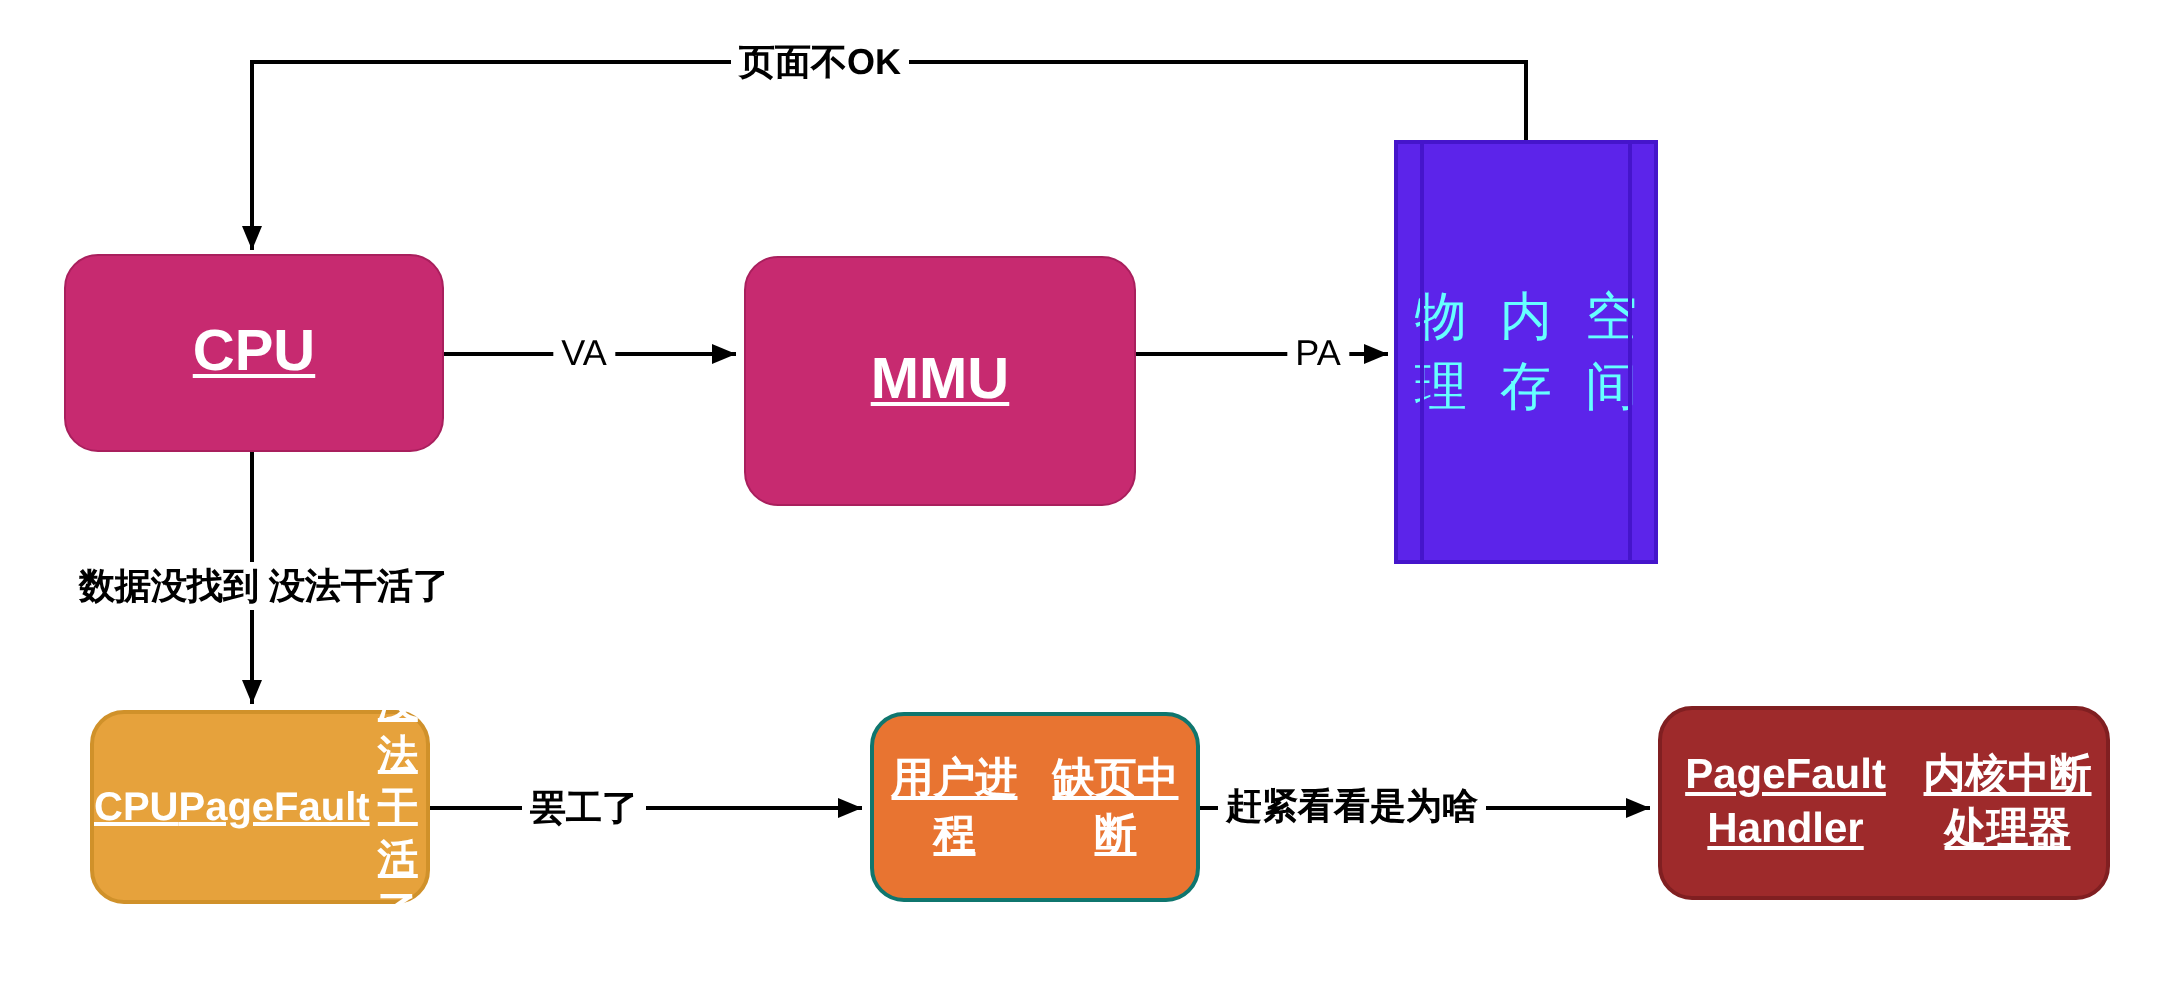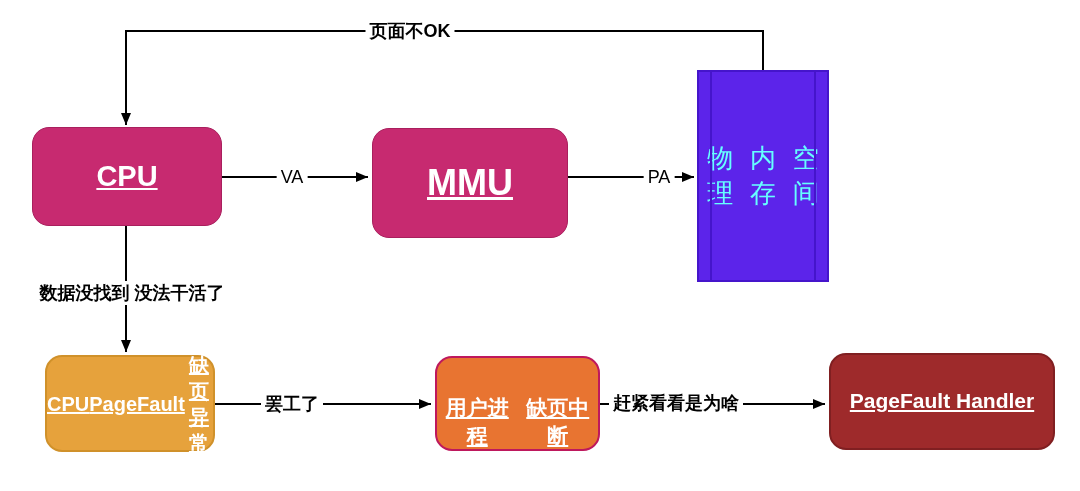--- a/index.html
+++ b/index.html
@@ -14,33 +14,33 @@
 
   .node{
     position:absolute;
     display:flex;flex-direction:row;justify-content:center;align-items:center;
     text-align:center;color:#ffffff;font-weight:700;
     box-sizing:border-box;
   }
   .rounded{border-radius:17px;text-decoration:underline;}
 
   .node-cpu{left:32px;top:127px;width:190px;height:99px;background:#C72A70;border:1px solid #A91F5D;font-size:29px;font-weight:800;}
-  .node-mmu{left:372px;top:128px;width:196px;height:110px;background:#C72A70;border:1px solid #A91F5D;font-size:36px;font-weight:800;}
+  .node-mmu{left:372px;top:128px;width:196px;height:125px;background:#C72A70;border:1px solid #A91F5D;font-size:29px;font-weight:800;}
 
   .node-phys{
     left:697px;top:70px;width:132px;height:212px;
     background:#5C24EA;border:2px solid #4515CB;
     color:#66FFFF;font-size:26px;font-weight:400;line-height:1.35;
   }
   .node-phys .inner-line{position:absolute;top:0;bottom:0;width:2px;background:#4515CB;}
   .node-phys .inner-line.left{left:11px;}
   .node-phys .inner-line.right{right:11px;}
 
   .node-pf{left:45px;top:355px;width:170px;height:97px;background:#E6A23C;border:2px solid #D0912A;font-size:20px;line-height:1.3;}
-  .node-up{left:435px;top:356px;width:165px;height:95px;background:#E87431;border:2px solid #be185d;font-size:21px;line-height:1.3;align-items:flex-end;}
+  .node-up{left:435px;top:356px;width:165px;height:95px;background:#E87431;border:2px solid #0f766e;font-size:21px;line-height:1.3;}
   .node-handler{left:829px;top:353px;width:226px;height:97px;background:#9E2A2B;border:2px solid #801F21;font-size:21px;line-height:1.25;}
 
   .edge-label{
     position:absolute;transform:translate(-50%,-50%);
     background:#ffffff;padding:0 4px;white-space:nowrap;
     color:#000;font-weight:700;font-size:18px;
   }
   .edge-label.small{font-size:18px;}
   .edge-label.plain{font-weight:400;font-size:18px;text-align:center;}
 </style>
@@ -75,30 +75,31 @@
     <span class="inner-line left"></span>
     <span class="inner-line right"></span>
     <div>物理</div>
     <div>内存</div>
     <div>空间</div>
   </div>
 
   <div class="node rounded node-pf">
     <div>CPU</div>
     <div>PageFault</div>
-    <div>缺页异常</div>
+    <div>没法干活了</div>
   </div>
 
   <div class="node rounded node-up">
     <div>用户进程</div>
     <div>缺页中断</div>
   </div>
 
   <div class="node rounded node-handler">
     <div>PageFault Handler</div>
+    <div>内核中断处理器</div>
   </div>
 
   <div class="edge-label" style="left:410px;top:31px;">页面不OK</div>
 
   <div class="edge-label plain" style="left:292px;top:177px;">VA</div>
 
   <div class="edge-label plain" style="left:616px;top:177px;margin-left:43px;">PA</div>
 
   <div class="edge-label" style="left:132px;top:293px;text-align:center;">数据没找到 没法干活了</div>
 

